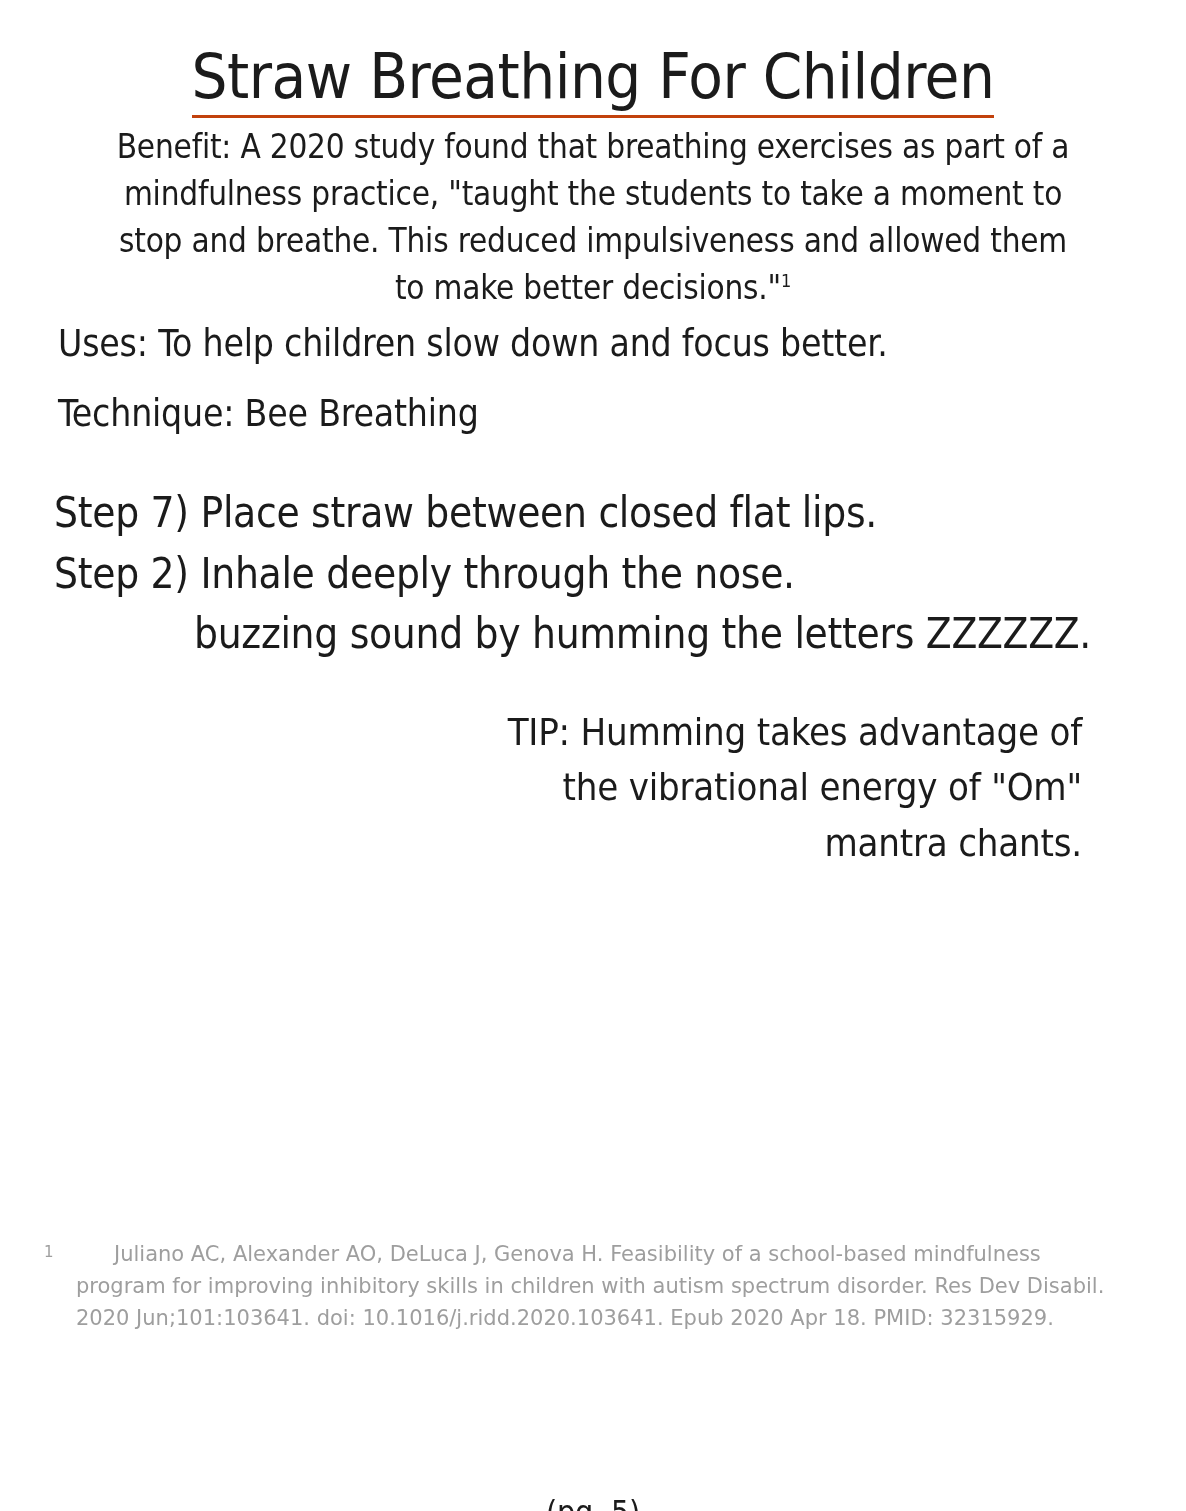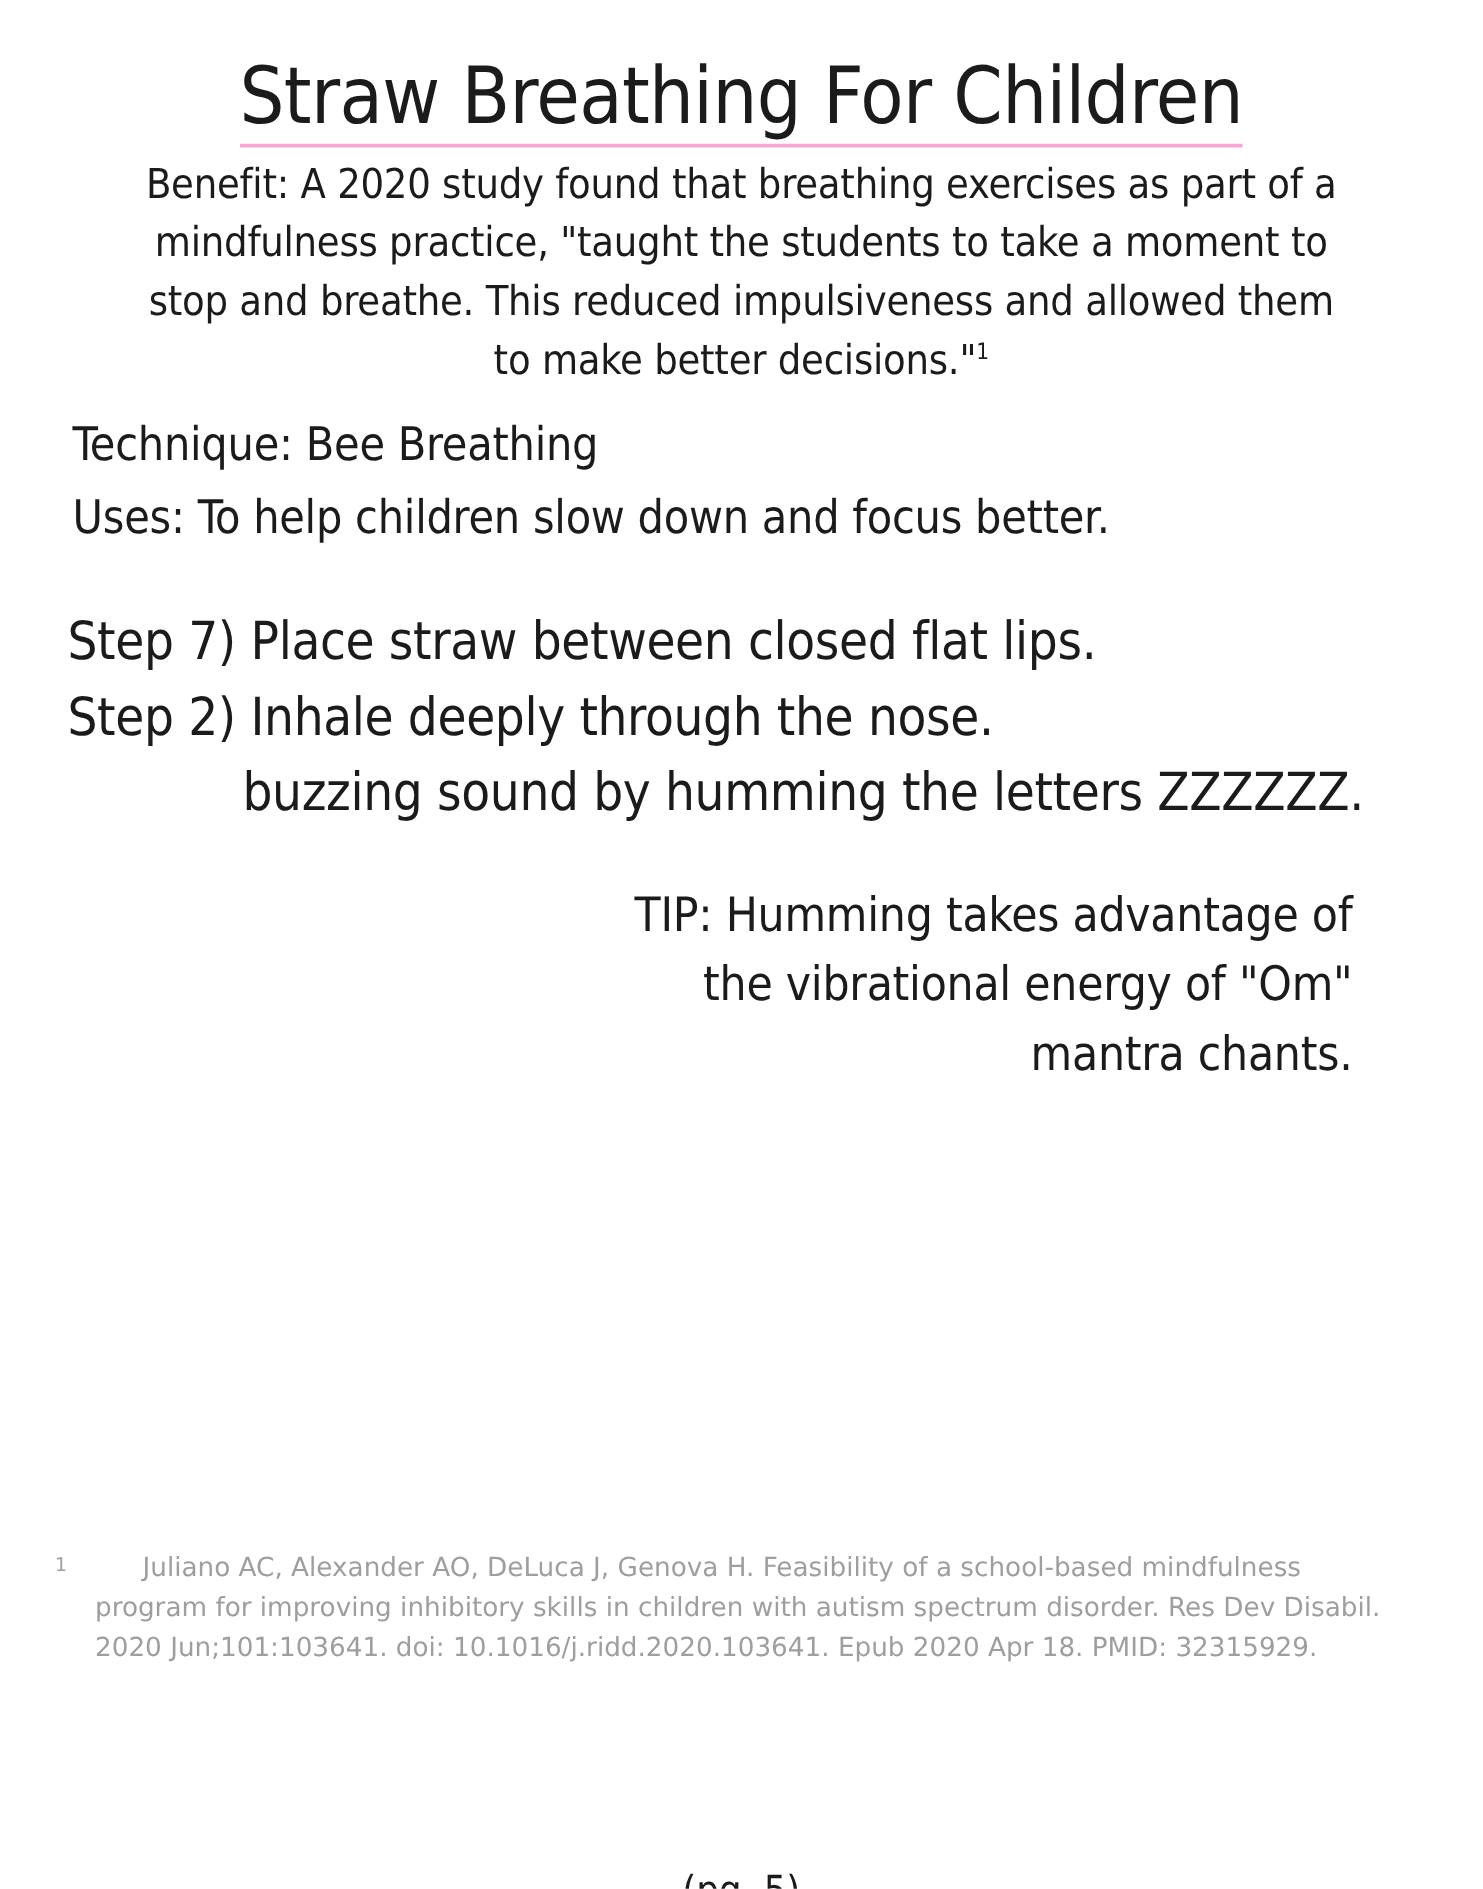--- a/index.html
+++ b/index.html
@@ -25,21 +25,21 @@
   .title {
     text-align: center;
     font-size: 63px;
     line-height: 1.05;
     font-weight: 400;
     letter-spacing: -0.5px;
     margin: 44px 0 10px 0;
     padding-bottom: 4px;
   }
   .title span.u {
-    border-bottom: 3px solid #f9a8d4;
+    border-bottom: 3px solid #c2410c;
     padding-bottom: 2px;
   }
   .benefit {
     text-align: center;
     font-size: 33px;
     line-height: 1.42;
     margin: 8px 60px 0 60px;
     letter-spacing: -0.2px;
   }
   .sup {
@@ -107,22 +107,22 @@
 </style>
 </head>
 <body>
 
 <div class="page">
 
   <h1 class="title"><span class="u">Straw Breathing For Children</span></h1>
 
   <p class="benefit"><span>Benefit: A 2020 study found that breathing exercises as part of a mindfulness practice, "taught the students to take a moment to stop and breathe. This reduced impulsiveness and allowed them to make better decisions."</span><span class="sup">1</span></p>
 
+  <p class="lineblock second">Uses: To help children slow down and focus better.</p>
   <p class="lineblock">Technique: Bee Breathing</p>
-  <p class="lineblock second">Uses: To help children slow down and focus better.</p>
 
   <div class="steps">
     <div class="step">Step 7) Place straw between closed flat lips.</div>
     <div class="step">Step 2) Inhale deeply through the nose.</div>
     <div class="step-cont">buzzing sound by humming the letters ZZZZZZ.</div>
   </div>
 
   <p class="tip">TIP: Humming takes advantage of the vibrational energy of "Om" mantra chants.</p>
 
   <div class="footnote">

